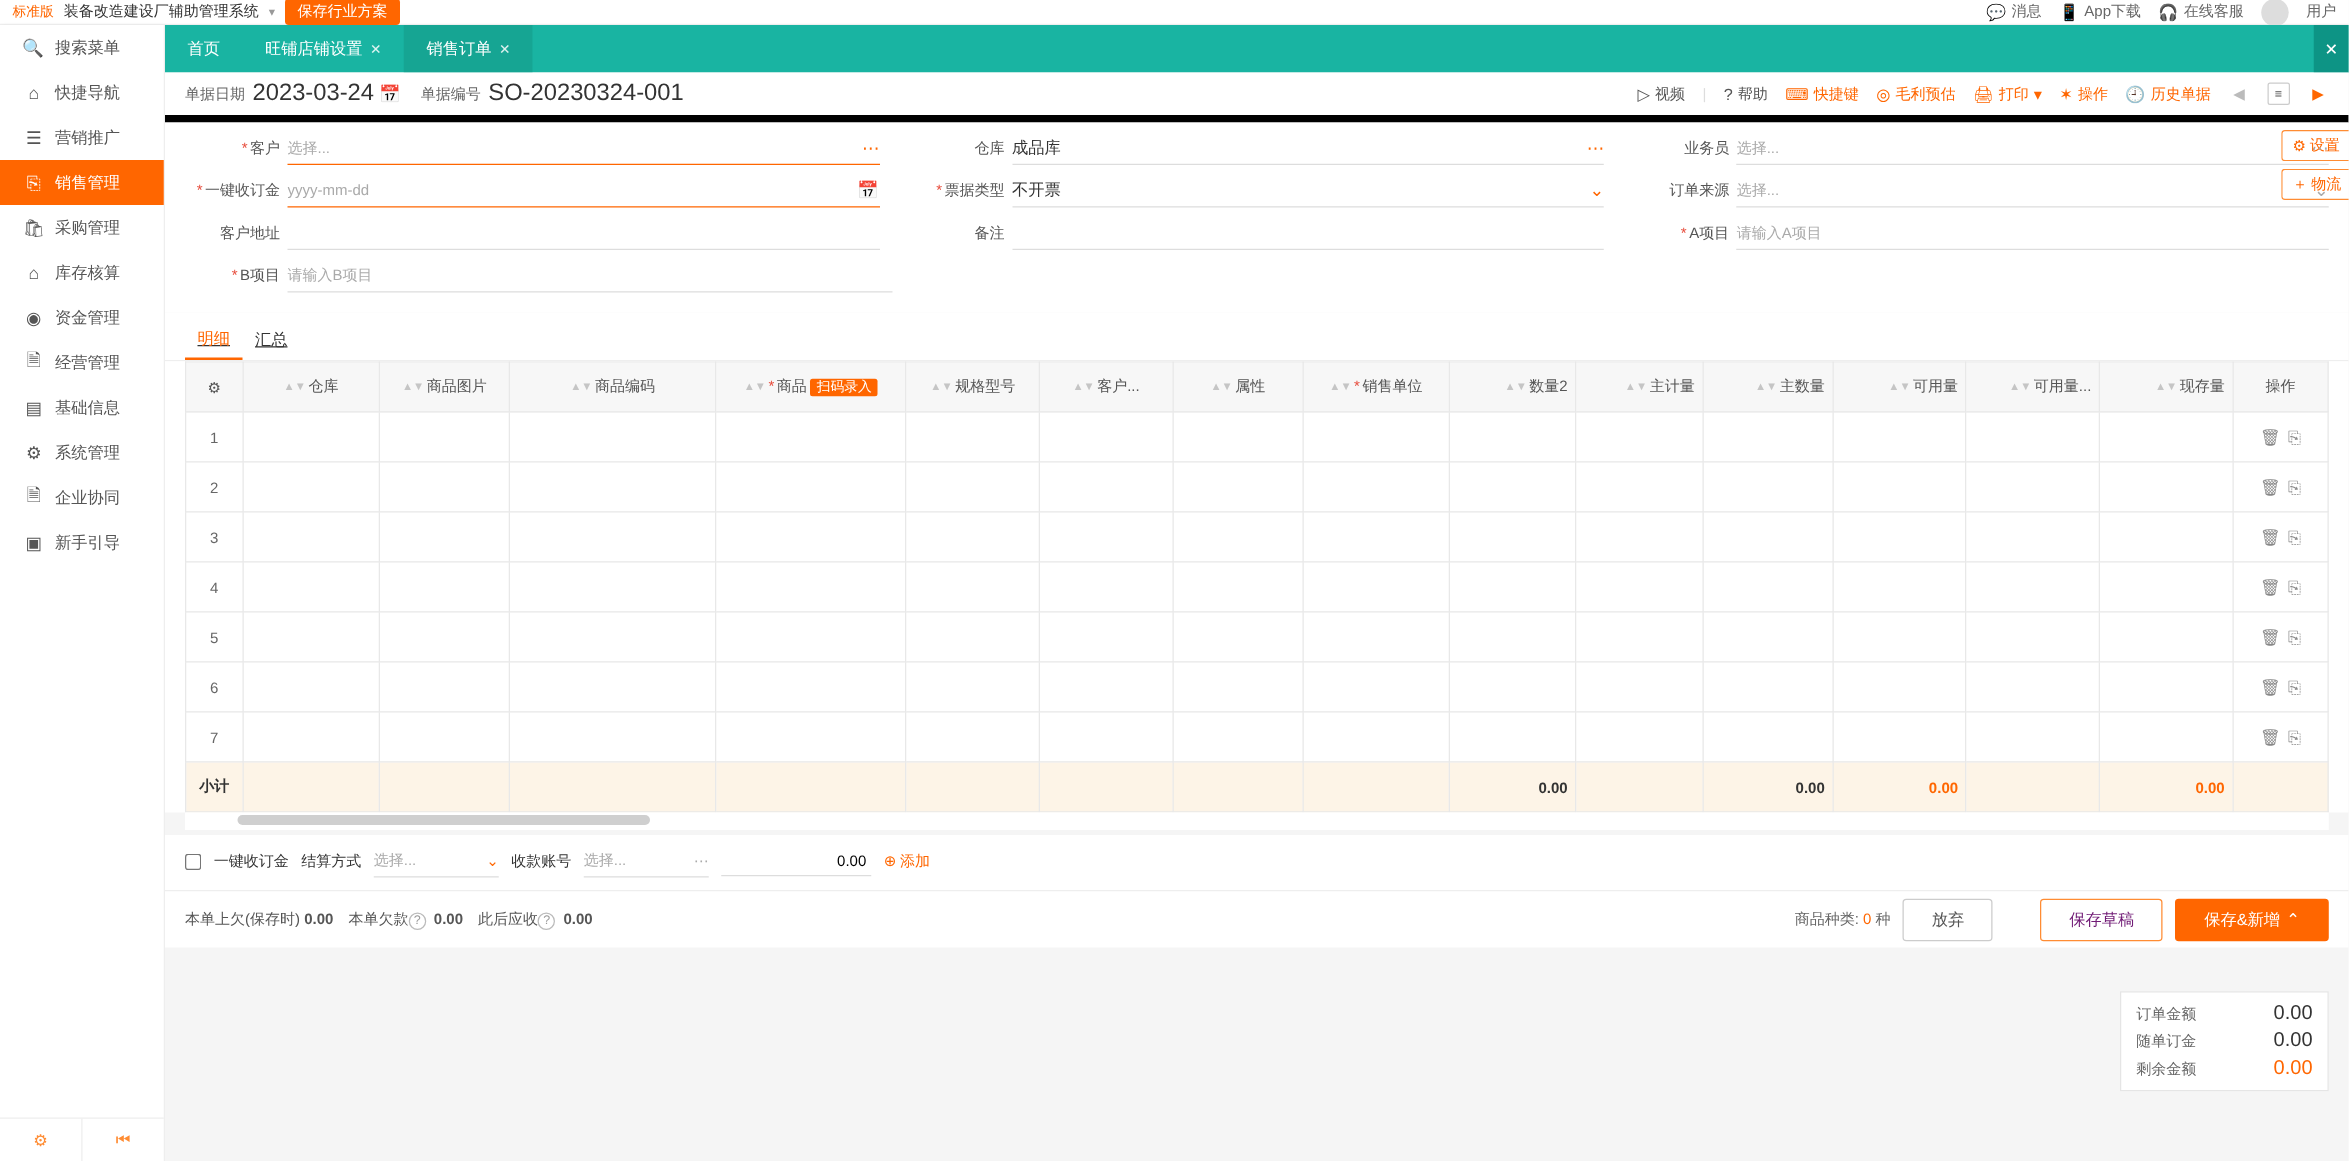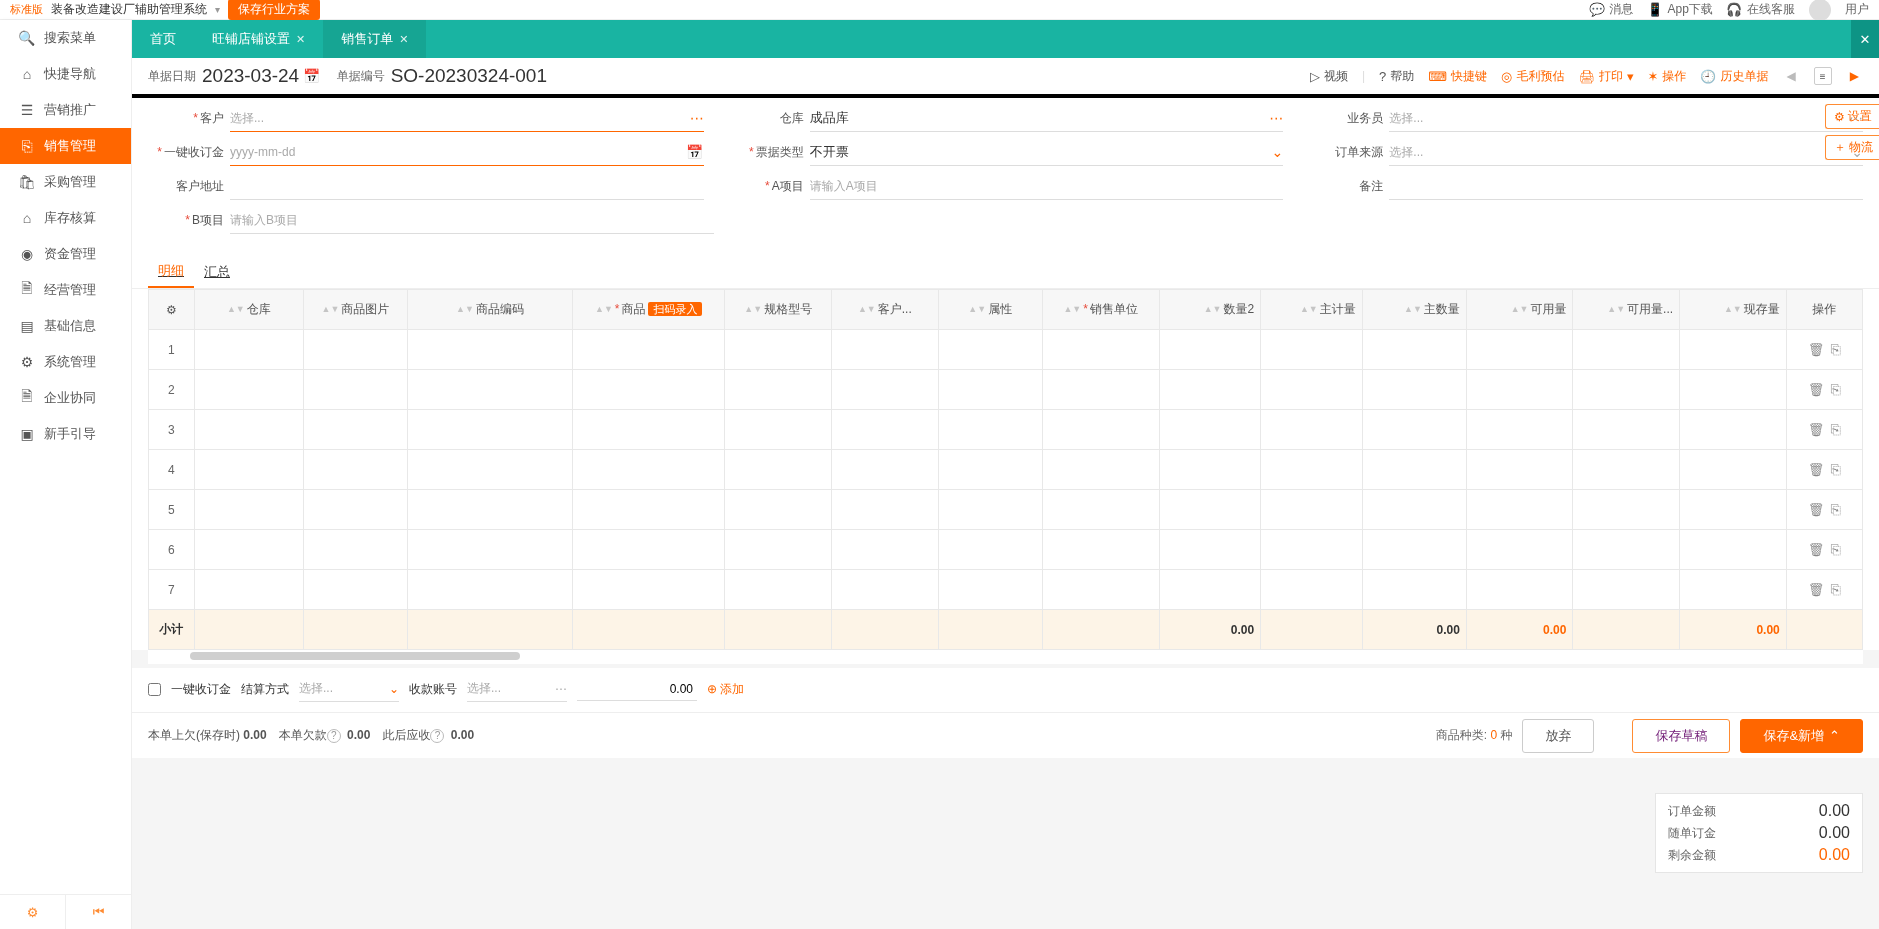--- a/index.html
+++ b/index.html
@@ -32,21 +32,21 @@
 .main { flex: 1; display: flex; flex-direction: column; background: #f5f5f5; position: relative; overflow: hidden; }
 
 
 .tabs { height: 38px; background: #19b4a2; display: flex; align-items: center; }
 .tab { height: 38px; display: flex; align-items: center; padding: 0 18px; color: #fff; font-size: 13px; cursor: pointer; }
 .tab.active { background: #16a593; }
 .tab .close { margin-left: 6px; font-size: 11px; opacity: 0.85; }
 .tabs-close { margin-left: auto; width: 28px; height: 38px; display: flex; align-items: center; justify-content: center; color: #fff; background: #0d9485; cursor: pointer; }
 
 
-.toolbar { height: 40px; background: #fff; display: flex; align-items: center; padding: 0 16px; border-bottom: 4px solid #000000; text-align: right; }
+.toolbar { height: 40px; background: #fff; display: flex; align-items: center; padding: 0 16px; border-bottom: 6px solid #000000; text-align: right; }
 .tb-lbl { color: #666; font-size: 12px; margin-right: 6px; }
 .tb-val { color: #333; font-size: 19px; margin-right: 4px; }
 .tb-cal { color: #ff6600; font-size: 14px; margin-right: 16px; }
 .toolbar-right { margin-left: auto; display: flex; align-items: center; gap: 14px; font-size: 12px; color: #555; }
 .tri { display: inline-flex; align-items: center; gap: 4px; cursor: pointer; }
 .tri .ic { font-size: 13px; }
 .tri.orange { color: #ff6600; }
 .nav-arrow { color: #bbb; padding: 0 4px; cursor: pointer; }
 .view-btn { width: 18px; height: 18px; border: 1px solid #ccc; display: inline-flex; align-items: center; justify-content: center; font-size: 10px; border-radius: 2px; cursor: pointer; }
 
@@ -91,21 +91,21 @@
 
 
 .settle { background: #fff; padding: 8px 16px 10px; display: flex; align-items: center; gap: 10px; font-size: 12px; margin-top: 4px; }
 .chk { width: 13px; height: 13px; }
 .settle-sel { display: inline-flex; align-items: center; border-bottom: 1px solid #ddd; width: 100px; height: 26px; color: #aaa; justify-content: space-between; }
 .settle-sel .caret { color: #ff6600; }
 .settle input.amt { border: none; border-bottom: 1px solid #ddd; width: 120px; text-align: right; font-size: 12px; padding: 4px 4px; outline: none; }
 .add-link { color: #ff6600; display: inline-flex; align-items: center; gap: 3px; }
 
 
-.totals { position: absolute; right: 16px; bottom: 56px; background: #fff; border: 1px solid #e5e5e5; padding: 6px 12px; width: 208px; }
+.totals { position: absolute; right: 16px; bottom: 56px; background: #fff; border: 1px solid #e5e5e5; padding: 6px 12px; width: 167px; }
 .t-row { display: flex; justify-content: space-between; font-size: 12px; color: #666; line-height: 22px; }
 .t-row .v { font-size: 16px; color: #333; }
 .t-row.orange .v { color: #ff6600; }
 
 
 .footer { height: 46px; background: #fff; border-top: 1px solid #eee; display: flex; align-items: center; padding: 0 16px; gap: 12px; font-size: 12px; color: #555; }
 .footer .q { width: 14px; height: 14px; border: 1px solid #bbb; border-radius: 50%; display: inline-flex; align-items: center; justify-content: center; font-size: 10px; color: #999; margin-right: 3px; }
 .footer .right { margin-left: auto; display: flex; align-items: center; gap: 10px; }
 .sku-count { color: #666; }
 .sku-count .n { color: #ff6600; }
@@ -335,29 +335,29 @@
         </div>
       </div>
       <div class="form-row">
         <div class="form-grp">
           <div class="form-lbl">客户地址</div>
           <div class="form-field">
               <input style="">
             </div>
         </div>
         <div class="form-grp">
+          <div class="form-lbl">备注</div>
+          <div class="form-field">
+              <input style="">
+            </div>
+        </div>
+        <div class="form-grp">
           <div class="form-lbl"><span class="req">*</span><span>A项目</span></div>
           <div class="form-field">
               <input placeholder="请输入A项目" style="">
-            </div>
-        </div>
-        <div class="form-grp">
-          <div class="form-lbl">备注</div>
-          <div class="form-field">
-              <input style="">
             </div>
         </div>
       </div>
       <div class="form-row">
         <div class="form-grp" style="max-width:33%">
           <div class="form-lbl"><span class="req">*</span><span>B项目</span></div>
           <div class="form-field">
               <input placeholder="请输入B项目" style="">
             </div>
         </div>

